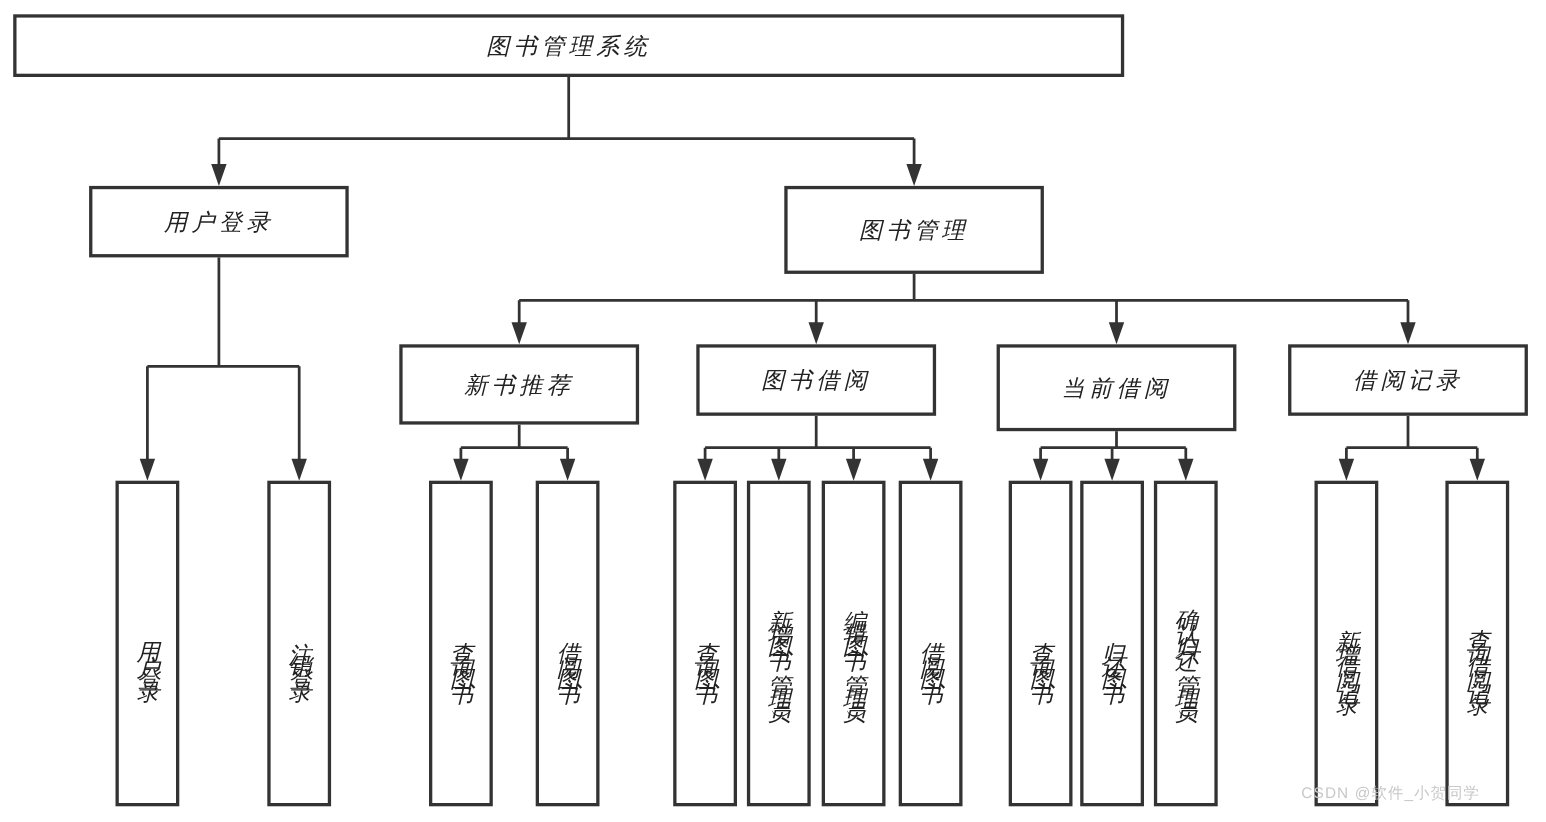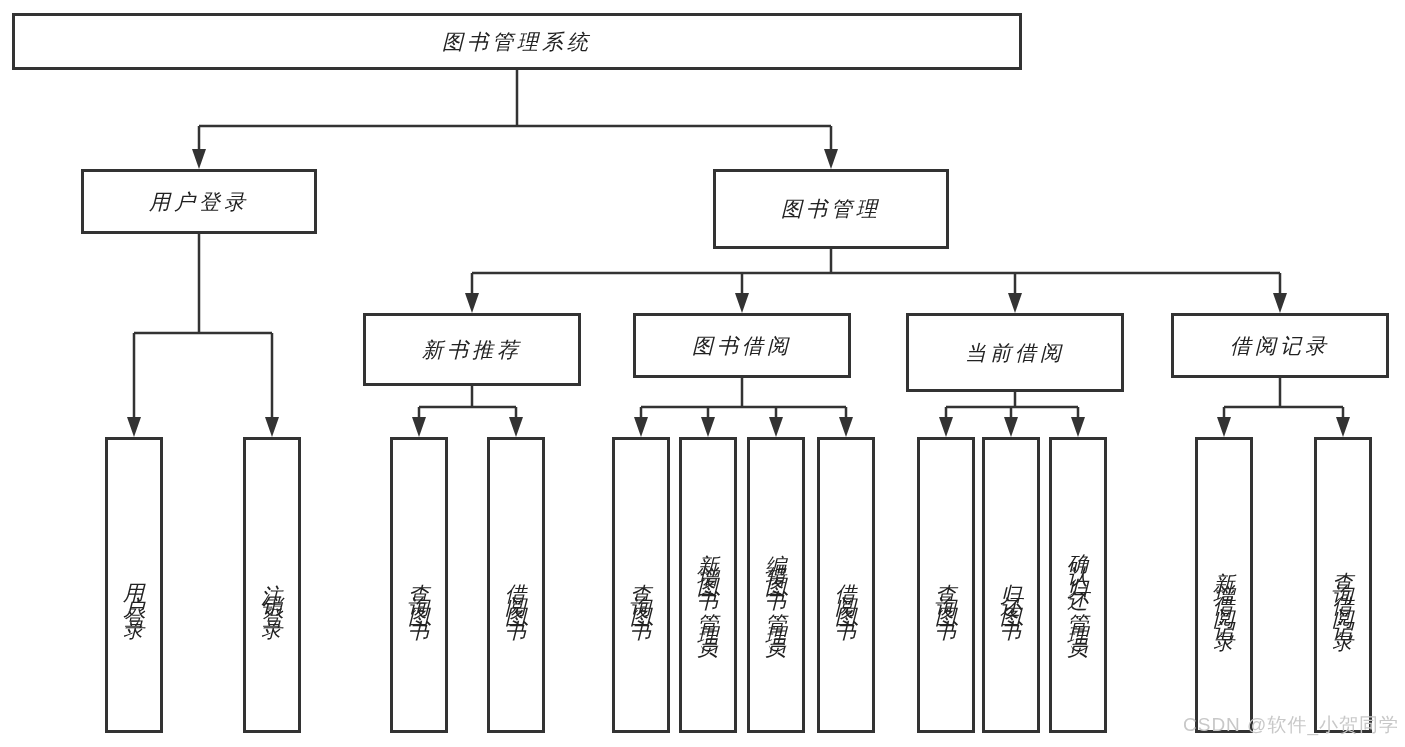--- a/index.html
+++ b/index.html
@@ -42,21 +42,21 @@
     letter-spacing: 12px;
     line-height: 1.1;
     transform: translateY(6px);
     color: #222222;
   }
   .watermark {
     position: absolute;
     left: 1183px;
     top: 712px;
     z-index: 3;
-    font-size: 19px;
+    font-size: 14px;
     color: #c8c8c8;
     white-space: nowrap;
     letter-spacing: 1px;
   }
 </style>
 </head>
 <body>
 
 <div class="canvas">
 

